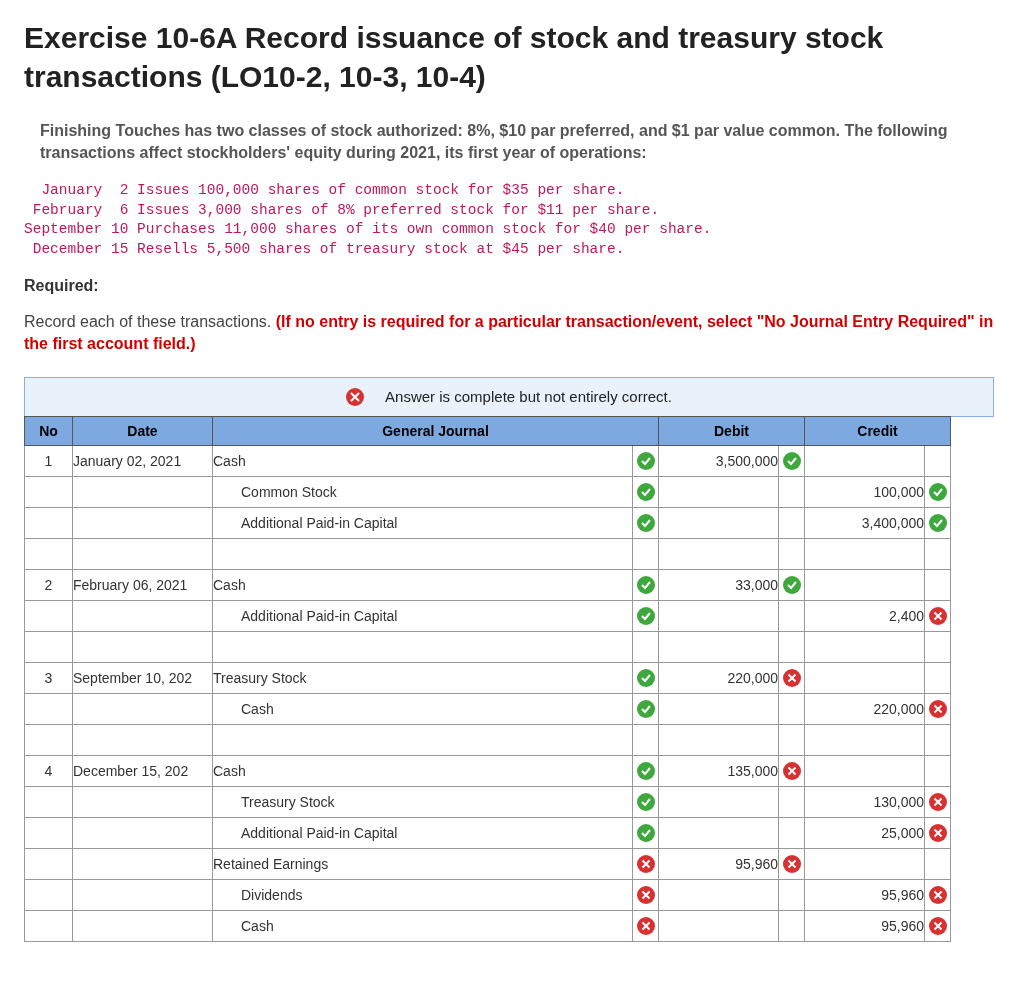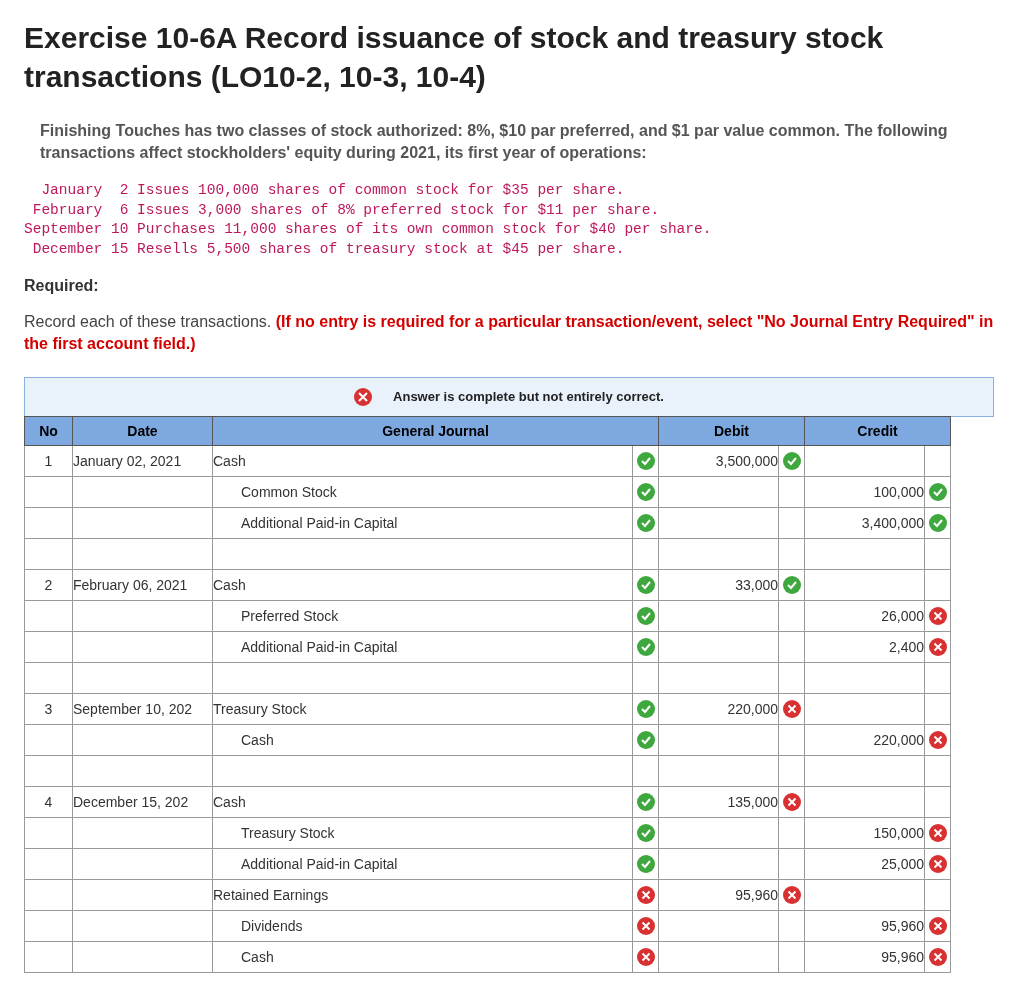--- a/index.html
+++ b/index.html
@@ -49,23 +49,23 @@
     font-weight: bold;
   }
   .status-bar {
     border: 1px solid #88b0e0;
     background: #e9f2fb;
     padding: 10px 0;
     text-align: center;
     margin: 0;
   }
   .status-bar-inner {
-    font-weight: bold;
+    font-weight: normal;
     color: #222;
-    font-size: 13px;
+    font-size: 15px;
     display: inline-flex;
     align-items: center;
     gap: 21px;
   }
   .icon-x, .icon-check {
     display: inline-flex;
     width: 18px;
     height: 18px;
     border-radius: 50%;
     align-items: center;
@@ -245,38 +245,20 @@
             <svg viewBox="0 0 10 10">
               <path d="M1 5 L4 8 L9 2" stroke="#fff" stroke-width="2" fill="none"></path>
             </svg>
           </span></td>
         <td class="num-cell"></td>
         <td class="mark-cell"></td>
       </tr>
       <tr>
         <td class="no-cell"></td>
         <td class="date-cell"></td>
-        <td class="gj-cell indent">Preferred Stock</td>
-        <td class="mark-cell"><span class="icon-check">
-            <svg viewBox="0 0 10 10">
-              <path d="M1 5 L4 8 L9 2" stroke="#fff" stroke-width="2" fill="none"></path>
-            </svg>
-          </span></td>
-        <td class="num-cell"></td>
-        <td class="mark-cell"></td>
-        <td class="num-cell wrong-bg">26,000</td>
-        <td class="mark-cell wrong-bg"><span class="icon-x">
-            <svg viewBox="0 0 10 10">
-              <path d="M1.5 1.5 L8.5 8.5 M8.5 1.5 L1.5 8.5" stroke="#fff" stroke-width="2" fill="none"></path>
-            </svg>
-          </span></td>
-      </tr>
-      <tr>
-        <td class="no-cell"></td>
-        <td class="date-cell"></td>
         <td class="gj-cell indent">Additional Paid-in Capital</td>
         <td class="mark-cell"><span class="icon-check">
             <svg viewBox="0 0 10 10">
               <path d="M1 5 L4 8 L9 2" stroke="#fff" stroke-width="2" fill="none"></path>
             </svg>
           </span></td>
         <td class="num-cell"></td>
         <td class="mark-cell"></td>
         <td class="num-cell wrong-bg">2,400</td>
         <td class="mark-cell wrong-bg"><span class="icon-x">
@@ -363,21 +345,21 @@
         <td class="no-cell"></td>
         <td class="date-cell"></td>
         <td class="gj-cell indent">Treasury Stock</td>
         <td class="mark-cell"><span class="icon-check">
             <svg viewBox="0 0 10 10">
               <path d="M1 5 L4 8 L9 2" stroke="#fff" stroke-width="2" fill="none"></path>
             </svg>
           </span></td>
         <td class="num-cell"></td>
         <td class="mark-cell"></td>
-        <td class="num-cell wrong-bg">150,000</td>
+        <td class="num-cell wrong-bg">130,000</td>
         <td class="mark-cell wrong-bg"><span class="icon-x">
             <svg viewBox="0 0 10 10">
               <path d="M1.5 1.5 L8.5 8.5 M8.5 1.5 L1.5 8.5" stroke="#fff" stroke-width="2" fill="none"></path>
             </svg>
           </span></td>
       </tr>
       <tr>
         <td class="no-cell"></td>
         <td class="date-cell"></td>
         <td class="gj-cell indent">Additional Paid-in Capital</td>

